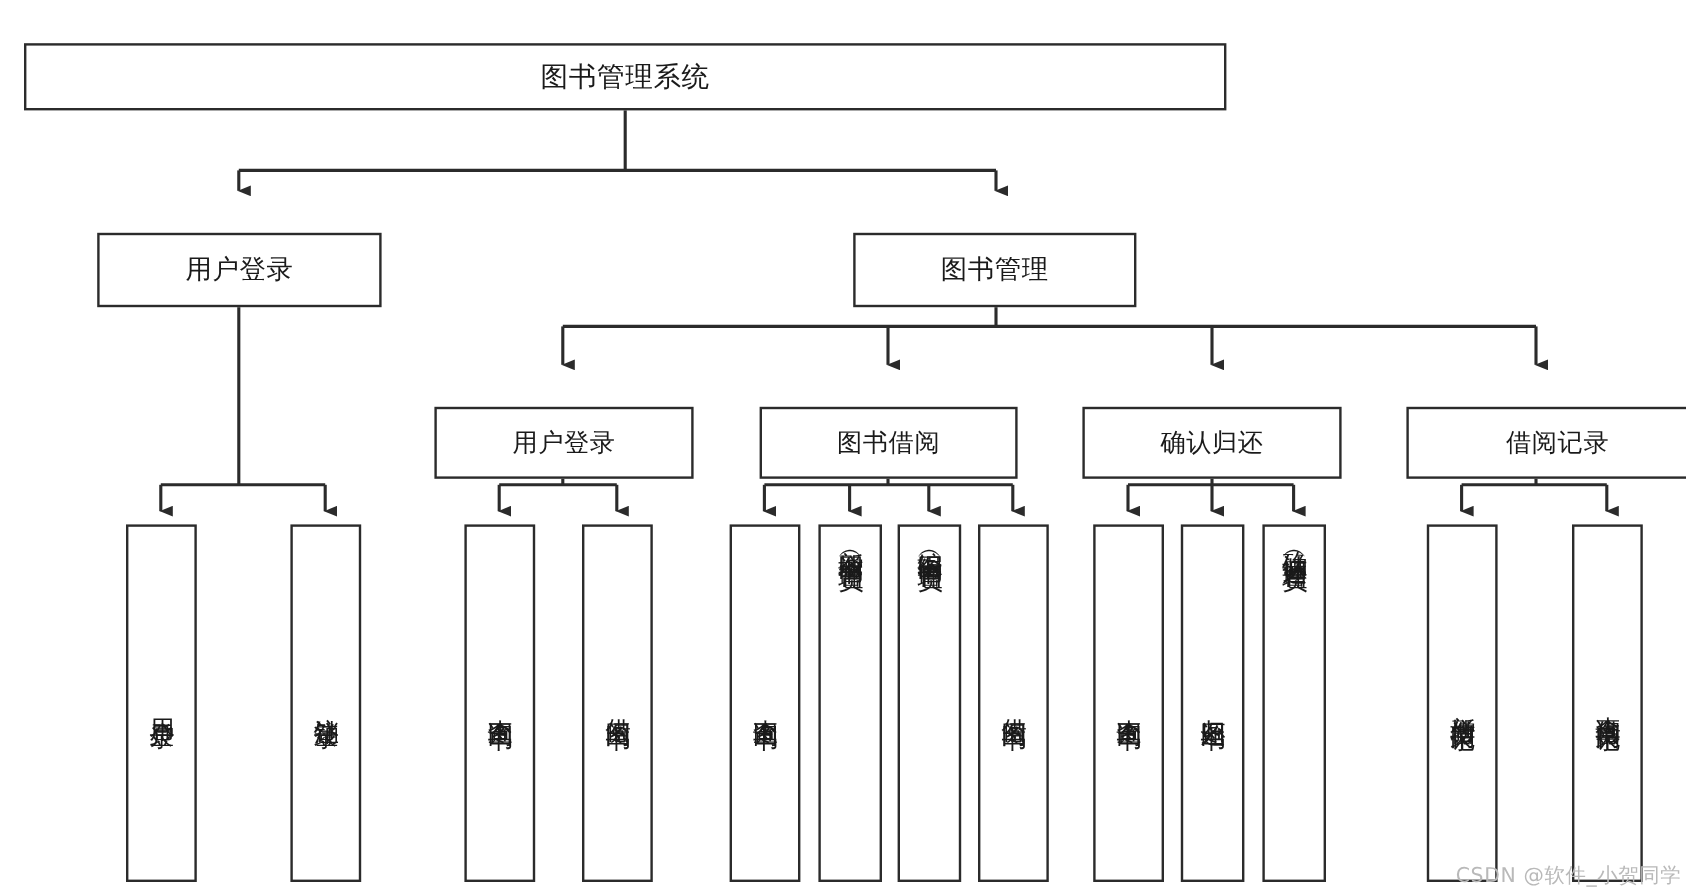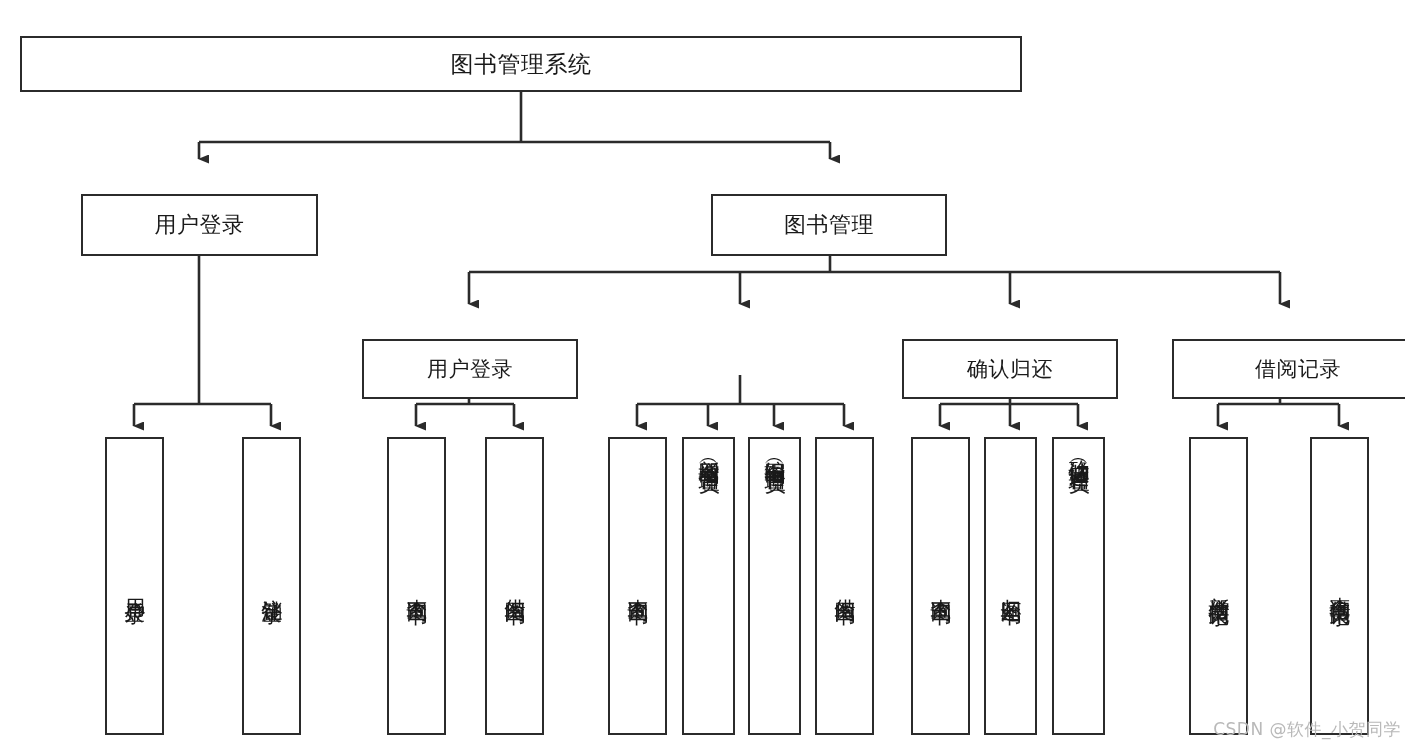--- a/index.html
+++ b/index.html
@@ -133,20 +133,23 @@
   <div class="node-box level-2" id="node-l2-0" style="left: 81px; top: 170px; width: 237px; height: 62px;">
     <span class="node-label">用户登录</span>
   </div>
   <div class="node-box level-2" id="node-l2-1" style="left: 711px; top: 170px; width: 236px; height: 62px;">
     <span class="node-label">图书管理</span>
   </div>
 
   <div class="node-box level-3" id="node-l3-0" style="left: 362px; top: 315px; width: 216px; height: 60px;">
     <span class="node-label">用户登录</span>
   </div>
+  <div class="node-box level-3" id="node-l3-1" style="left: 633px; top: 315px; width: 215px; height: 60px;">
+    <span class="node-label">图书借阅</span>
+  </div>
   <div class="node-box level-3" id="node-l3-2" style="left: 902px; top: 315px; width: 216px; height: 60px;">
     <span class="node-label">确认归还</span>
   </div>
   <div class="node-box level-3" id="node-l3-3" style="left: 1172px; top: 315px; width: 252px; height: 60px;">
     <span class="node-label">借阅记录</span>
   </div>
 
   <div class="leaf-box" id="leaf-0" style="left: 105px; top: 437px; width: 59px; height: 298px;">
     <span class="node-label">用户登录</span>
   </div>

